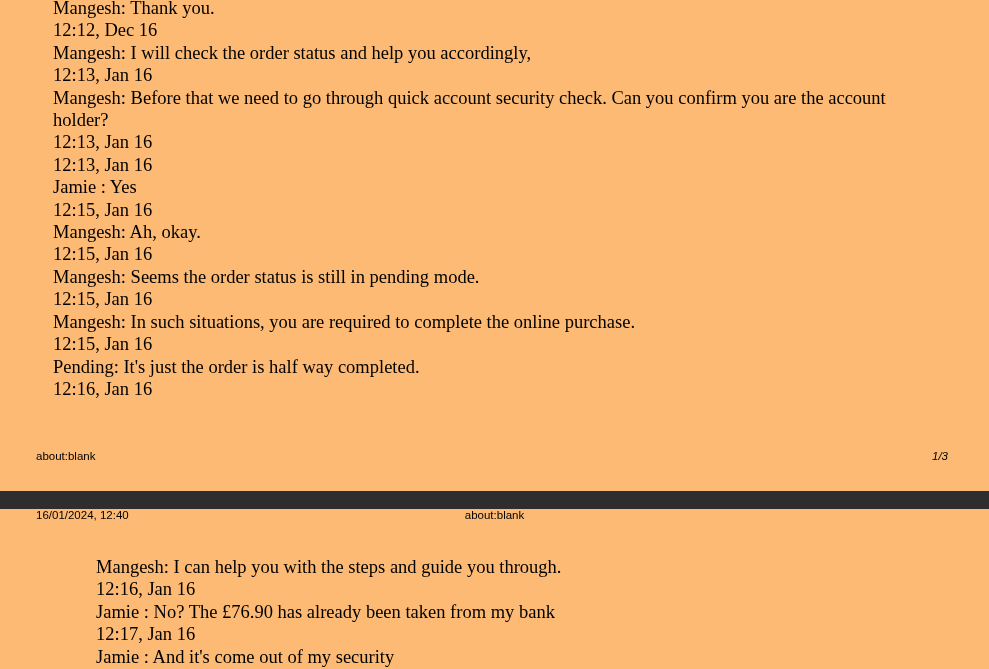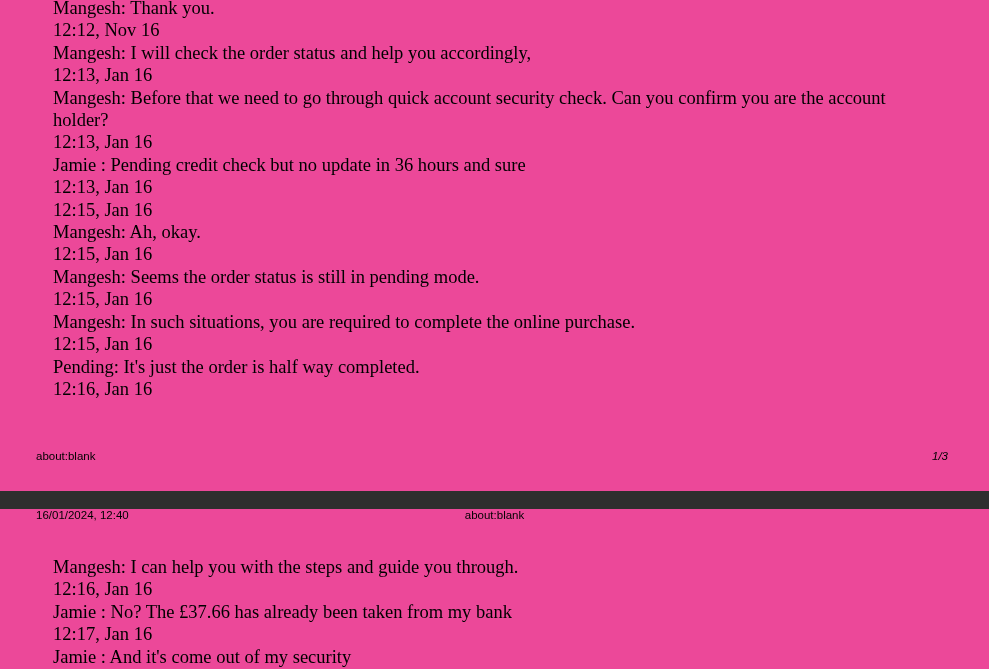--- a/index.html
+++ b/index.html
@@ -19,21 +19,21 @@
     position: relative;
     width: 989px;
     height: 669px;
   }
 
   
   .page {
     position: absolute;
     left: 0;
     width: 989px;
-    background: #ec4899;
+    background: #fdba74;
     box-sizing: border-box;
   }
 
   #page-one {
     top: 0;
     height: 491px;
   }
 
   #page-two {
     top: 509px;
@@ -80,20 +80,21 @@
     left: 53px;
     width: 836px;
     font-size: 18.5px;
     line-height: 22.4px;
   }
   #page-one .transcript {
     top: -3px;
   }
   #page-two .transcript {
     top: 47px;
+    margin-left: 43px;
   }
 
   .line {
     margin: 0;
     padding: 0;
     white-space: pre-wrap;
     word-wrap: break-word;
   }
 
   
@@ -123,27 +124,27 @@
 </style>
 </head>
 <body>
 
 <div class="doc">
 
   <div class="page" id="page-one">
 
     <div class="transcript">
       <p class="line">Mangesh: Thank you.</p>
-      <p class="line">12:12, Nov 16</p>
+      <p class="line">12:12, Dec 16</p>
       <p class="line">Mangesh: I will check the order status and help you accordingly,</p>
       <p class="line">12:13, Jan 16</p>
       <p class="line">Mangesh: Before that we need to go through quick account security check. Can you confirm you are the account holder?</p>
       <p class="line">12:13, Jan 16</p>
-      <p class="line">Jamie : Pending credit check but no update in 36 hours and sure</p>
       <p class="line">12:13, Jan 16</p>
+      <p class="line">Jamie : Yes</p>
       <p class="line">12:15, Jan 16</p>
       <p class="line">Mangesh: Ah, okay.</p>
       <p class="line">12:15, Jan 16</p>
       <p class="line">Mangesh: Seems the order status is still in pending mode.</p>
       <p class="line">12:15, Jan 16</p>
       <p class="line">Mangesh: In such situations, you are required to complete the online purchase.</p>
       <p class="line">12:15, Jan 16</p>
       <p class="line">Pending: It's just the order is half way completed.</p>
       <p class="line">12:16, Jan 16</p>
     </div>
@@ -160,20 +161,20 @@
   <div class="page" id="page-two">
 
     <div class="page-head">
       <span class="head-date">16/01/2024, 12:40</span>
       <span class="head-url">about:blank</span>
     </div>
 
     <div class="transcript">
       <p class="line">Mangesh: I can help you with the steps and guide you through.</p>
       <p class="line">12:16, Jan 16</p>
-      <p class="line">Jamie : No? The £37.66 has already been taken from my bank</p>
+      <p class="line">Jamie : No? The £76.90 has already been taken from my bank</p>
       <p class="line">12:17, Jan 16</p>
       <p class="line">Jamie : And it's come out of my security</p>
     </div>
 
   </div>
 
 </div>
 
 </body></html>

